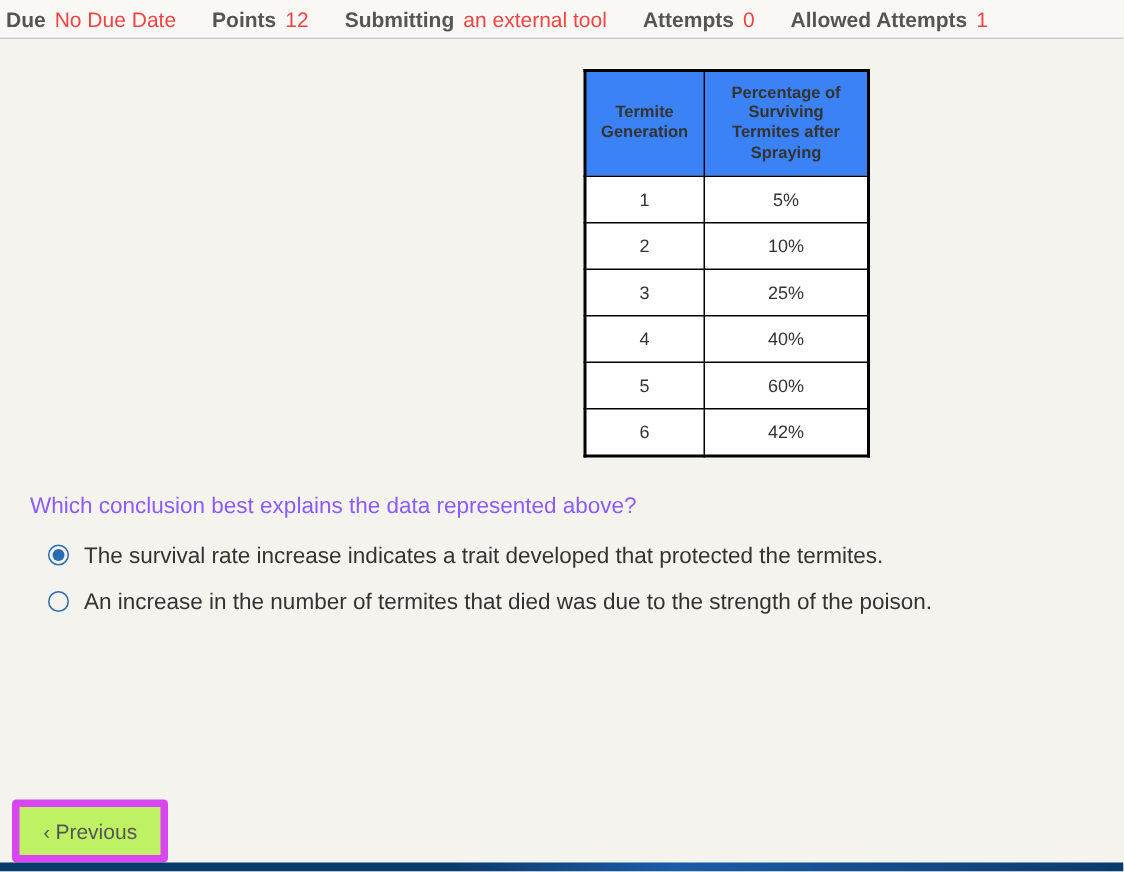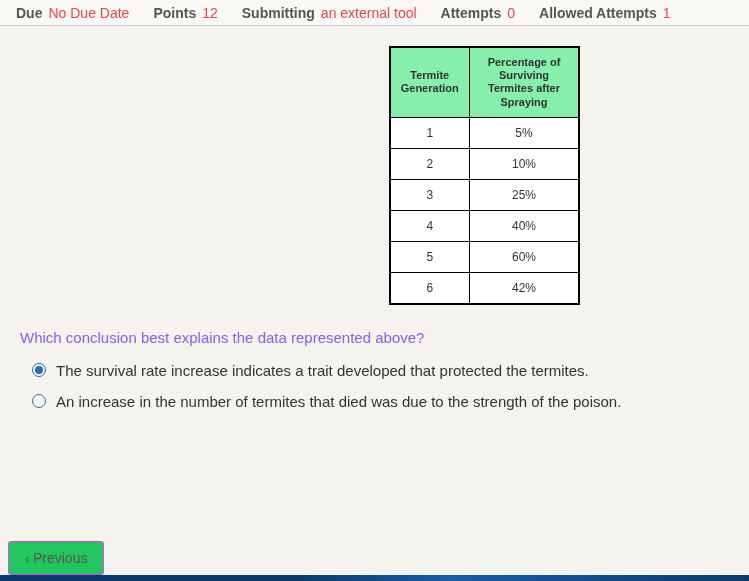--- a/index.html
+++ b/index.html
@@ -7,21 +7,21 @@
       font-family: "Helvetica Neue", Arial, sans-serif;
       background: #f5f3ee;
       width: 749px;
       height: 581px;
       overflow: hidden;
       position: relative;
       color: #333;
     }
     .topbar {
       height: 26px;
-      padding: 0 16px;
+      padding: 0 4px;
       font-size: 14px;
       display: flex;
       gap: 24px;
       align-items: center;
       border-bottom: 1px solid #ccc;
       background: #faf8f4;
       white-space: nowrap;
     }
     .topbar .kv { display: inline-flex; gap: 6px; align-items: baseline; }
     .topbar .k { font-weight: 600; color: #555; }
@@ -42,21 +42,21 @@
       border: 2px solid #000;
       background: #fff;
     }
     table.data th, table.data td {
       border: 1px solid #000;
       text-align: center;
       font-size: 12px;
       padding: 8px 10px;
     }
     table.data th {
-      background: #86efac;
+      background: #3b82f6;
       font-weight: 700;
       font-size: 11px;
       line-height: 1.2;
     }
     table.data th:first-child { width: 78px; }
     table.data th:last-child { width: 110px; }
     .question {
       font-size: 15px;
       color: #8b5cf6;
       margin: 18px 0 16px 0;
@@ -84,22 +84,22 @@
       width: 8px; height: 8px;
       background: #2b6cb0;
       border-radius: 50%;
     }
     .footer {
       position: absolute;
       bottom: 6px;
       left: 8px;
     }
     .prev-btn {
-      border: 1px solid #d946ef;
-      background: #22c55e;
+      border: 5px solid #d946ef;
+      background: #bef264;
       padding: 8px 16px;
       font-size: 14px;
       color: #555;
       cursor: pointer;
       border-radius: 3px;
     }
     .prev-btn::before { content: "\2039  "; font-size: 13px; }
     .taskstrip {
       position: absolute;
       bottom: 0; left: 0; right: 0;

